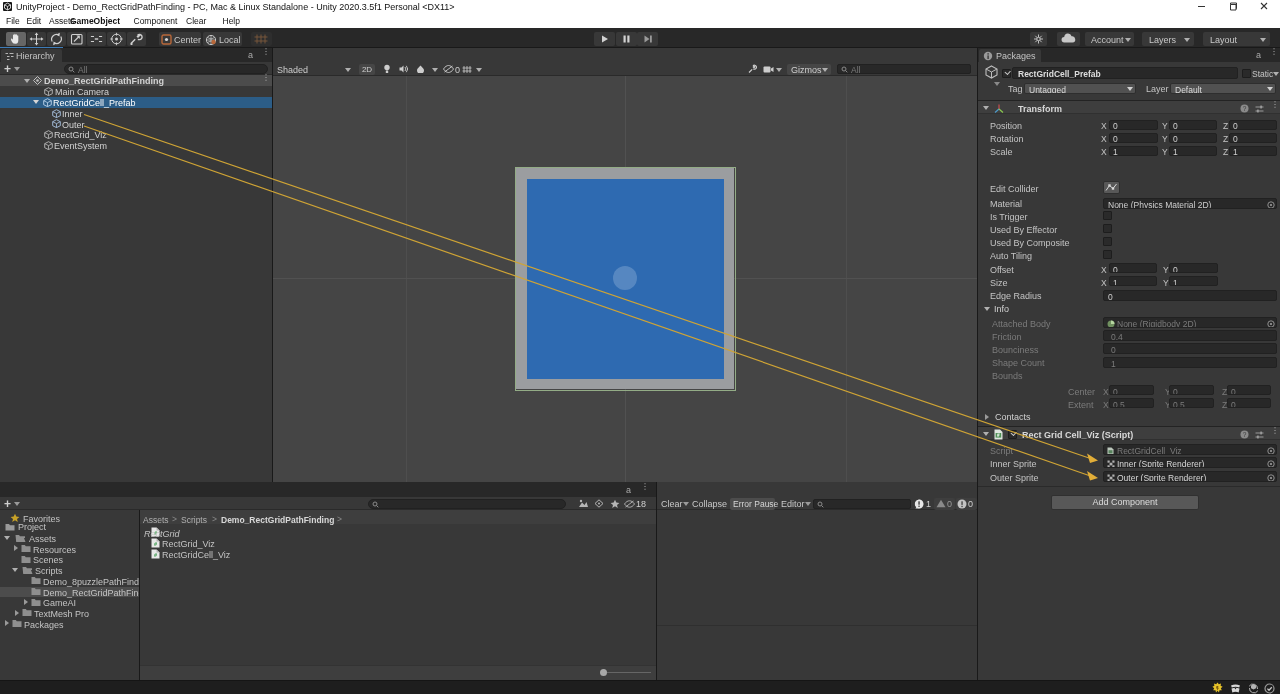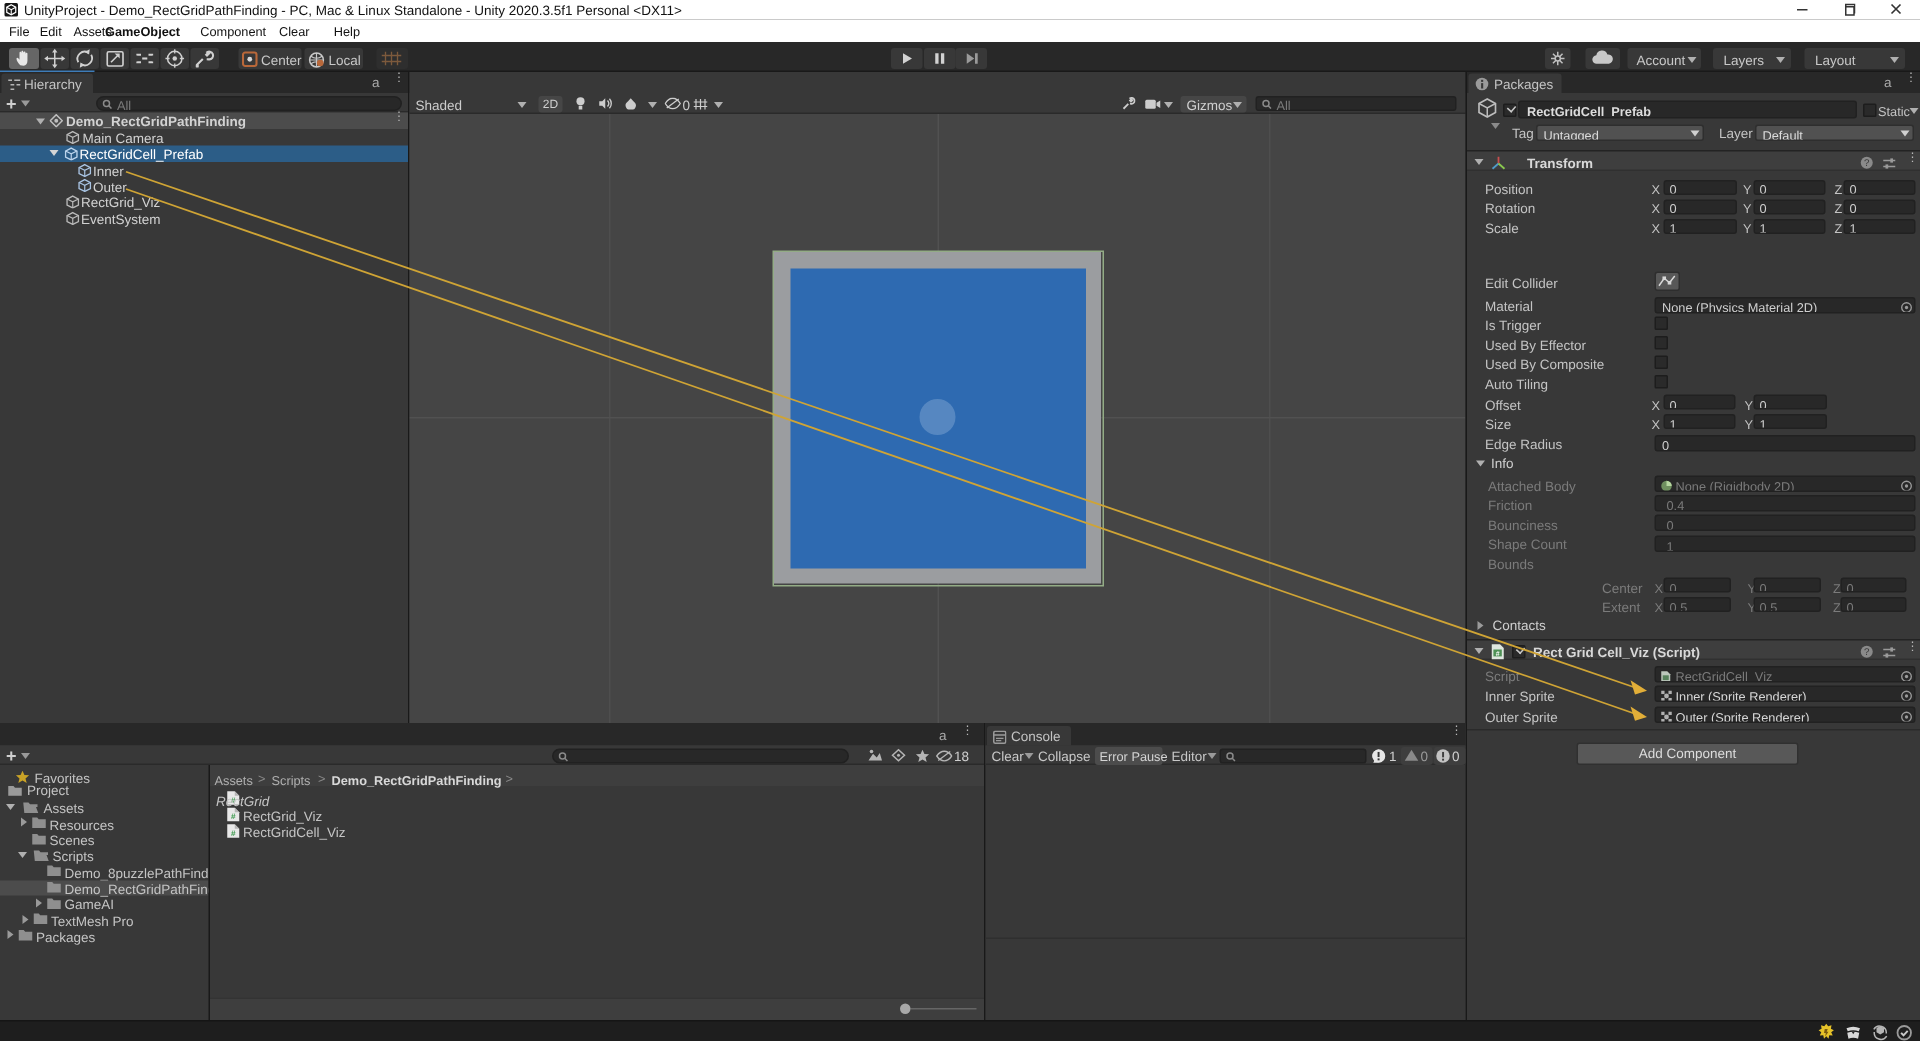--- a/index.html
+++ b/index.html
@@ -783,32 +783,20 @@
         <text x="4.5" y="8" font-size="5.5" text-anchor="middle" fill="#3e9b4f" font-family="Liberation Sans" font-weight="bold">#</text>
       </svg>
   <span class="lbl" style="left:162px;top:68.1px;">RectGridCell_Viz</span>
   <div class="abs" style="left:140px;top:183px;width:516px;height:15px;background:#3e3e3e;border-top:1px solid #333;"></div>
   <div class="abs" style="left:607px;top:189.5px;width:44px;height:1.5px;background:#666666;"></div>
   <div class="abs" style="left:600px;top:186.5px;width:7px;height:7px;border-radius:50%;background:#a8a8a8;"></div>
 </div>
 <div class="vdiv" style="left:656px;top:482px;width:1px;height:198px;"></div>
 
 <div id="cons" class="abs">
-  <div class="tabbar abs" style="left:0;top:0;width:320px;height:15px;">
-    <div class="tab" style="left:1px;width:56px;top:2px;">
-      <svg class="abs" style="left:4px;top:2.5px;" width="9" height="9" viewBox="0 0 9 9">
-            <rect x="0.5" y="0.5" width="8" height="8" rx="1" fill="none" stroke="#9a9a9a" stroke-width="1"></rect>
-            <line x1="0.5" y1="3" x2="8.5" y2="3" stroke="#9a9a9a" stroke-width="1"></line>
-            <line x1="2" y1="5.2" x2="7" y2="5.2" stroke="#9a9a9a" stroke-width="0.8"></line>
-            <line x1="2" y1="6.8" x2="5.5" y2="6.8" stroke="#9a9a9a" stroke-width="0.8"></line>
-          </svg>
-      <span class="abs" style="left:16px;top:2px;">Console</span>
-    </div>
-    <span class="dots3" style="left:310px;top:3.5px;">⋮</span>
-  </div>
   <div class="ptoolbar abs" style="left:0;top:15px;width:320px;height:13px;">
     <span class="abs" style="left:4px;top:1.5px;color:#c8c8c8;">Clear</span>
     <span class="tri-d" style="left:26px;top:5px;border-top-color:#9a9a9a;"></span>
     <span class="abs" style="left:35px;top:1.5px;color:#c8c8c8;">Collapse</span>
     <div class="abs" style="left:73px;top:0.5px;width:45px;height:12px;background:#4c4c4c;border-radius:2px;color:#d5d5d5;white-space:nowrap;font-size:8.5px;">
       <span class="abs" style="left:3px;top:1px;">Error Pause</span>
     </div>
     <span class="abs" style="left:124px;top:1.5px;color:#c8c8c8;">Editor</span>
     <span class="tri-d" style="left:148px;top:5px;border-top-color:#9a9a9a;"></span>
     <div class="srch" style="left:156px;top:1.5px;width:98px;height:10px;border-radius:2px;">

